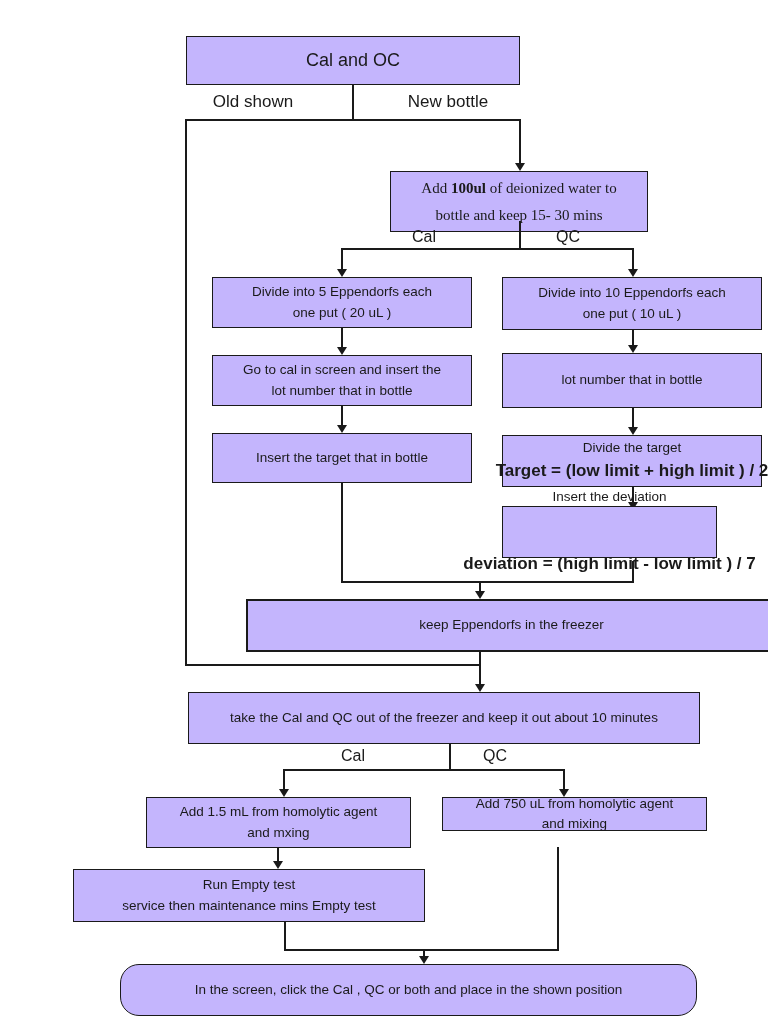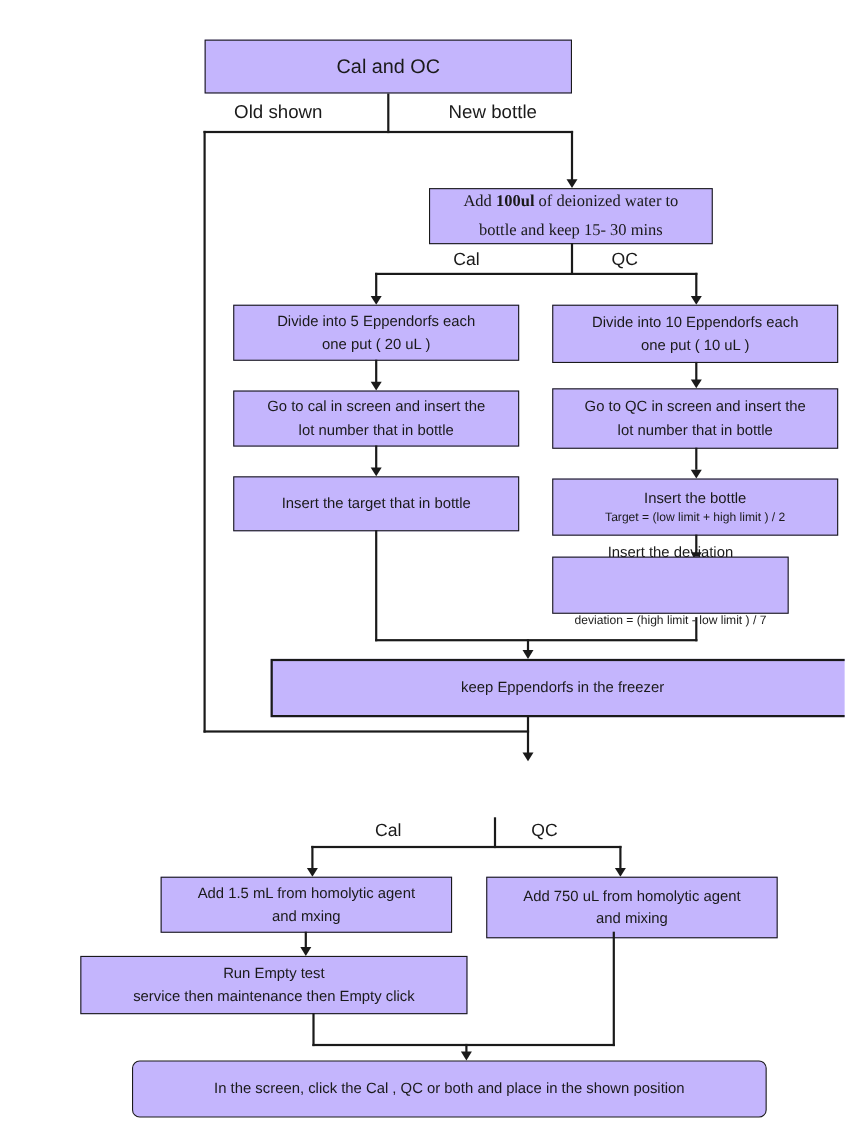--- a/index.html
+++ b/index.html
@@ -11,22 +11,22 @@
     position:absolute;background:#c4b5fd;border:1.5px solid #1a1a1a;
     box-sizing:border-box;display:flex;flex-direction:column;
     align-items:center;justify-content:center;text-align:center;
     font-size:13.5px;line-height:1.5;
   }
   .node span{display:block;}
   .title-box{font-size:18px;}
   .serif-box{font-family:"Liberation Serif",serif;font-size:15px;line-height:1.75;}
   .serif-box b{font-weight:bold;}
   .thick{border-width:2px;}
-  .rounded{border-radius:7px;border-width:1.5px;}
-  .formula{font-size:11px;white-space:nowrap;}
+  .rounded{border-radius:19px;border-width:1.5px;}
+  .formula{font-size:17px;white-space:nowrap;font-weight:bold;}
   .branch-label{
     position:absolute;font-size:16px;text-align:center;width:60px;
   }
   .wide-label{width:130px;font-size:17px;}
   .vline,.hline{position:absolute;background:#1a1a1a;}
   .vline{width:2px;}
   .hline{height:2px;}
   .ahead{
     position:absolute;width:0;height:0;
     border-left:5px solid transparent;border-right:5px solid transparent;
@@ -44,21 +44,21 @@
 
   <div class="branch-label wide-label" style="left:188px;top:92px;">Old shown</div>
   <div class="branch-label wide-label" style="left:383px;top:92px;">New bottle</div>
 
   <div class="vline" style="left:352px;top:85px;height:36px;"></div>
   <div class="hline" style="left:185px;top:119px;width:336px;"></div>
   <div class="vline" style="left:185px;top:119px;height:547px;"></div>
   <div class="vline" style="left:519px;top:119px;height:46px;"></div>
   <div class="ahead" style="left:515px;top:163px;"></div>
 
-  <div class="node serif-box" style="left:390px;top:171px;width:258px;height:51px;">
+  <div class="node serif-box" style="left:390px;top:171px;width:258px;height:61px;">
     <span><span style="display:inline">Add </span><b style="display:inline">100ul</b><span style="display:inline"> of deionized water to</span></span>
     <span>bottle and keep 15- 30 mins</span>
   </div>
 
   <div class="vline" style="left:519px;top:221px;height:28px;"></div>
   <div class="branch-label" style="left:394px;top:228px;">Cal</div>
   <div class="branch-label" style="left:538px;top:228px;">QC</div>
   <div class="hline" style="left:341px;top:248px;width:293px;"></div>
   <div class="vline" style="left:341px;top:248px;height:22px;"></div>
   <div class="ahead" style="left:337px;top:269px;"></div>
@@ -81,27 +81,26 @@
     <span>Insert the target that in bottle</span>
   </div>
 
   <div class="node" style="left:502px;top:277px;width:260px;height:53px;">
     <span>Divide  into 10 Eppendorfs each</span>
     <span>one put ( 10 uL )</span>
   </div>
   <div class="vline" style="left:632px;top:329px;height:18px;"></div>
   <div class="ahead" style="left:628px;top:345px;"></div>
   <div class="node" style="left:502px;top:353px;width:260px;height:55px;">
-    <span>Go to QC in screen and insert the</span>
     <span>lot number that in bottle</span>
   </div>
   <div class="vline" style="left:632px;top:407px;height:20px;"></div>
   <div class="ahead" style="left:628px;top:427px;"></div>
   <div class="node" style="left:502px;top:435px;width:260px;height:52px;">
-    <span>Insert the bottle</span>
+    <span>Divide the target</span>
     <span class="formula">Target = (low limit + high limit ) / 2</span>
   </div>
   <div class="vline" style="left:632px;top:486px;height:17px;"></div>
   <div class="ahead" style="left:628px;top:502px;"></div>
   <div class="node" style="left:502px;top:506px;width:215px;height:52px;gap:44px;">
     <span>Insert the deviation</span>
     <span class="formula">deviation = (high limit - low limit ) / 7</span>
   </div>
 
   <div class="vline" style="left:341px;top:482px;height:101px;"></div>
@@ -111,44 +110,47 @@
   <div class="ahead" style="left:475px;top:591px;"></div>
 
   <div class="node thick" style="left:246px;top:599px;width:531px;height:53px;">
     <span>keep Eppendorfs in the freezer</span>
   </div>
 
   <div class="vline" style="left:479px;top:651px;height:34px;"></div>
   <div class="hline" style="left:185px;top:664px;width:296px;"></div>
   <div class="ahead" style="left:475px;top:684px;"></div>
 
+  <div class="node" style="left:188px;top:692px;width:512px;height:52px;padding:0 24px;">
+    <span>take the Cal and QC out of the freezer and keep it out about 10 minutes</span>
+  </div>
 
   <div class="vline" style="left:449px;top:743px;height:28px;"></div>
   <div class="branch-label" style="left:323px;top:747px;">Cal</div>
   <div class="branch-label" style="left:465px;top:747px;">QC</div>
   <div class="hline" style="left:283px;top:769px;width:282px;"></div>
   <div class="vline" style="left:283px;top:769px;height:21px;"></div>
   <div class="ahead" style="left:279px;top:789px;"></div>
   <div class="vline" style="left:563px;top:769px;height:21px;"></div>
   <div class="ahead" style="left:559px;top:789px;"></div>
 
   <div class="node" style="left:146px;top:797px;width:265px;height:51px;">
     <span>Add 1.5 mL from homolytic agent</span>
     <span>and mxing</span>
   </div>
-  <div class="node" style="left:442px;top:797px;width:265px;height:56px;">
+  <div class="node" style="left:442px;top:797px;width:265px;height:34px;">
     <span>Add 750 uL from homolytic agent</span>
     <span>and mixing</span>
   </div>
 
   <div class="vline" style="left:277px;top:847px;height:16px;"></div>
   <div class="ahead" style="left:273px;top:861px;"></div>
   <div class="node" style="left:73px;top:869px;width:352px;height:53px;">
     <span>Run Empty test</span>
-    <span>service  then maintenance then Empty click</span>
+    <span>service  then maintenance mins Empty test</span>
   </div>
 
   <div class="vline" style="left:284px;top:921px;height:30px;"></div>
   <div class="vline" style="left:557px;top:847px;height:104px;"></div>
   <div class="hline" style="left:284px;top:949px;width:275px;"></div>
   <div class="vline" style="left:423px;top:949px;height:9px;"></div>
   <div class="ahead" style="left:419px;top:956px;"></div>
 
   <div class="node rounded" style="left:120px;top:964px;width:577px;height:52px;">
     <span>In the screen, click the Cal , QC or both and place in the shown position</span>

